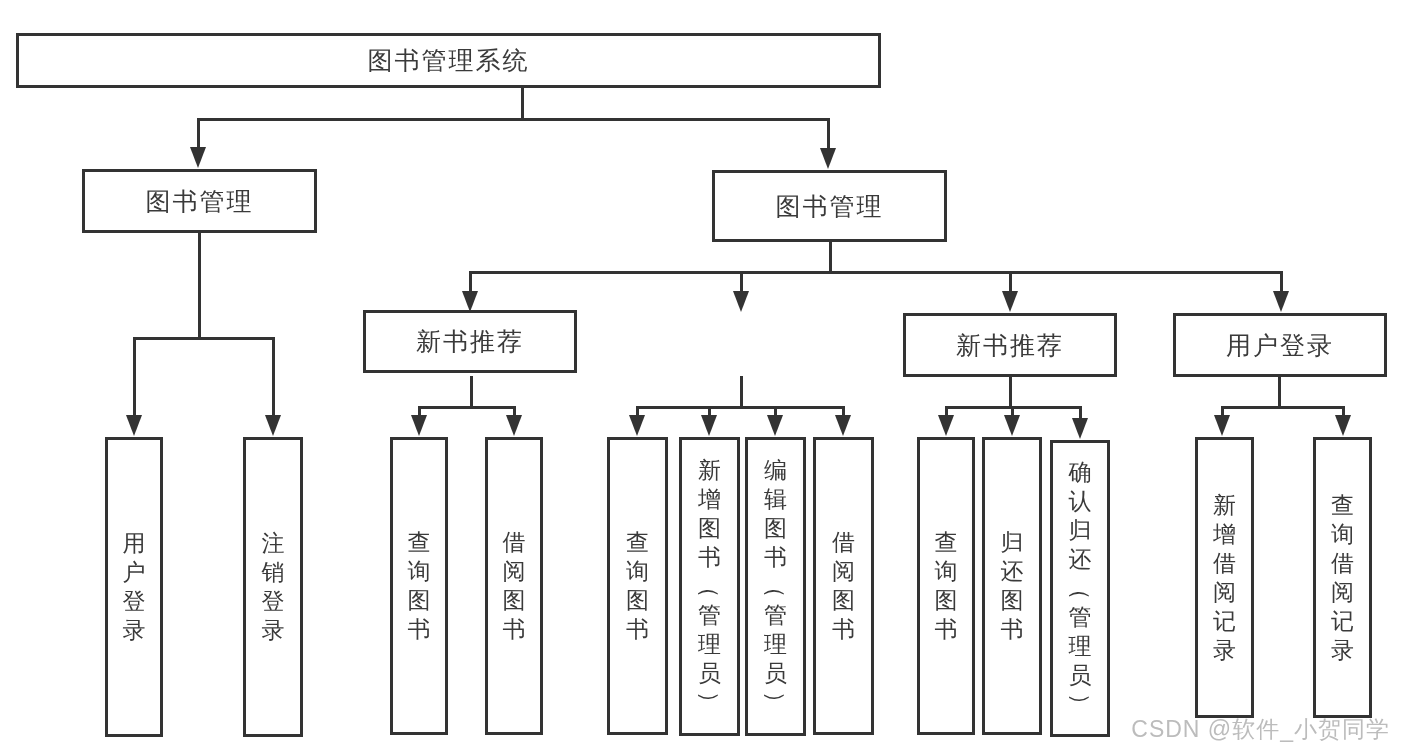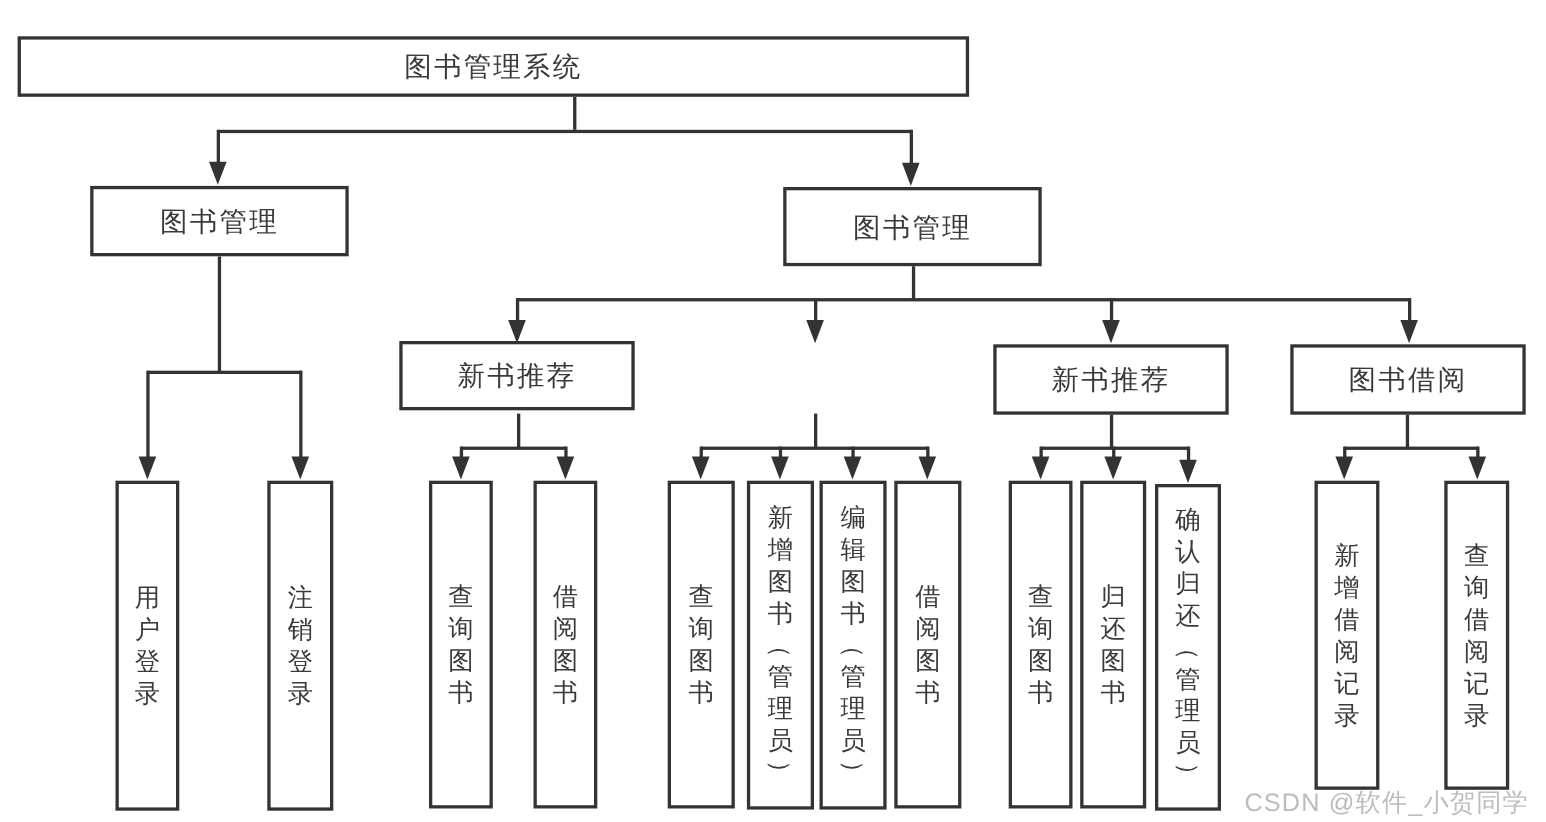--- a/index.html
+++ b/index.html
@@ -126,21 +126,21 @@
     <div class="box horizontal" style="left: 712px; top: 170px; width: 235px; height: 72px;">
       <span class="label">图书管理</span>
     </div>
     <div class="box horizontal" style="left: 363px; top: 310px; width: 214px; height: 63px;">
       <span class="label">新书推荐</span>
     </div>
     <div class="box horizontal" style="left: 903px; top: 313px; width: 214px; height: 64px;">
       <span class="label">新书推荐</span>
     </div>
     <div class="box horizontal" style="left: 1173px; top: 313px; width: 214px; height: 64px;">
-      <span class="label">图书借阅</span>
+      <span class="label">用户登录</span>
     </div>
     <div class="box vertical" style="left: 105px; top: 437px; width: 58px; height: 300px;">
       <span class="vchar">用</span>
       <span class="vchar">户</span>
       <span class="vchar">登</span>
       <span class="vchar">录</span>
     </div>
     <div class="box vertical" style="left: 243px; top: 437px; width: 60px; height: 300px;">
       <span class="vchar">注</span>
       <span class="vchar">销</span>

